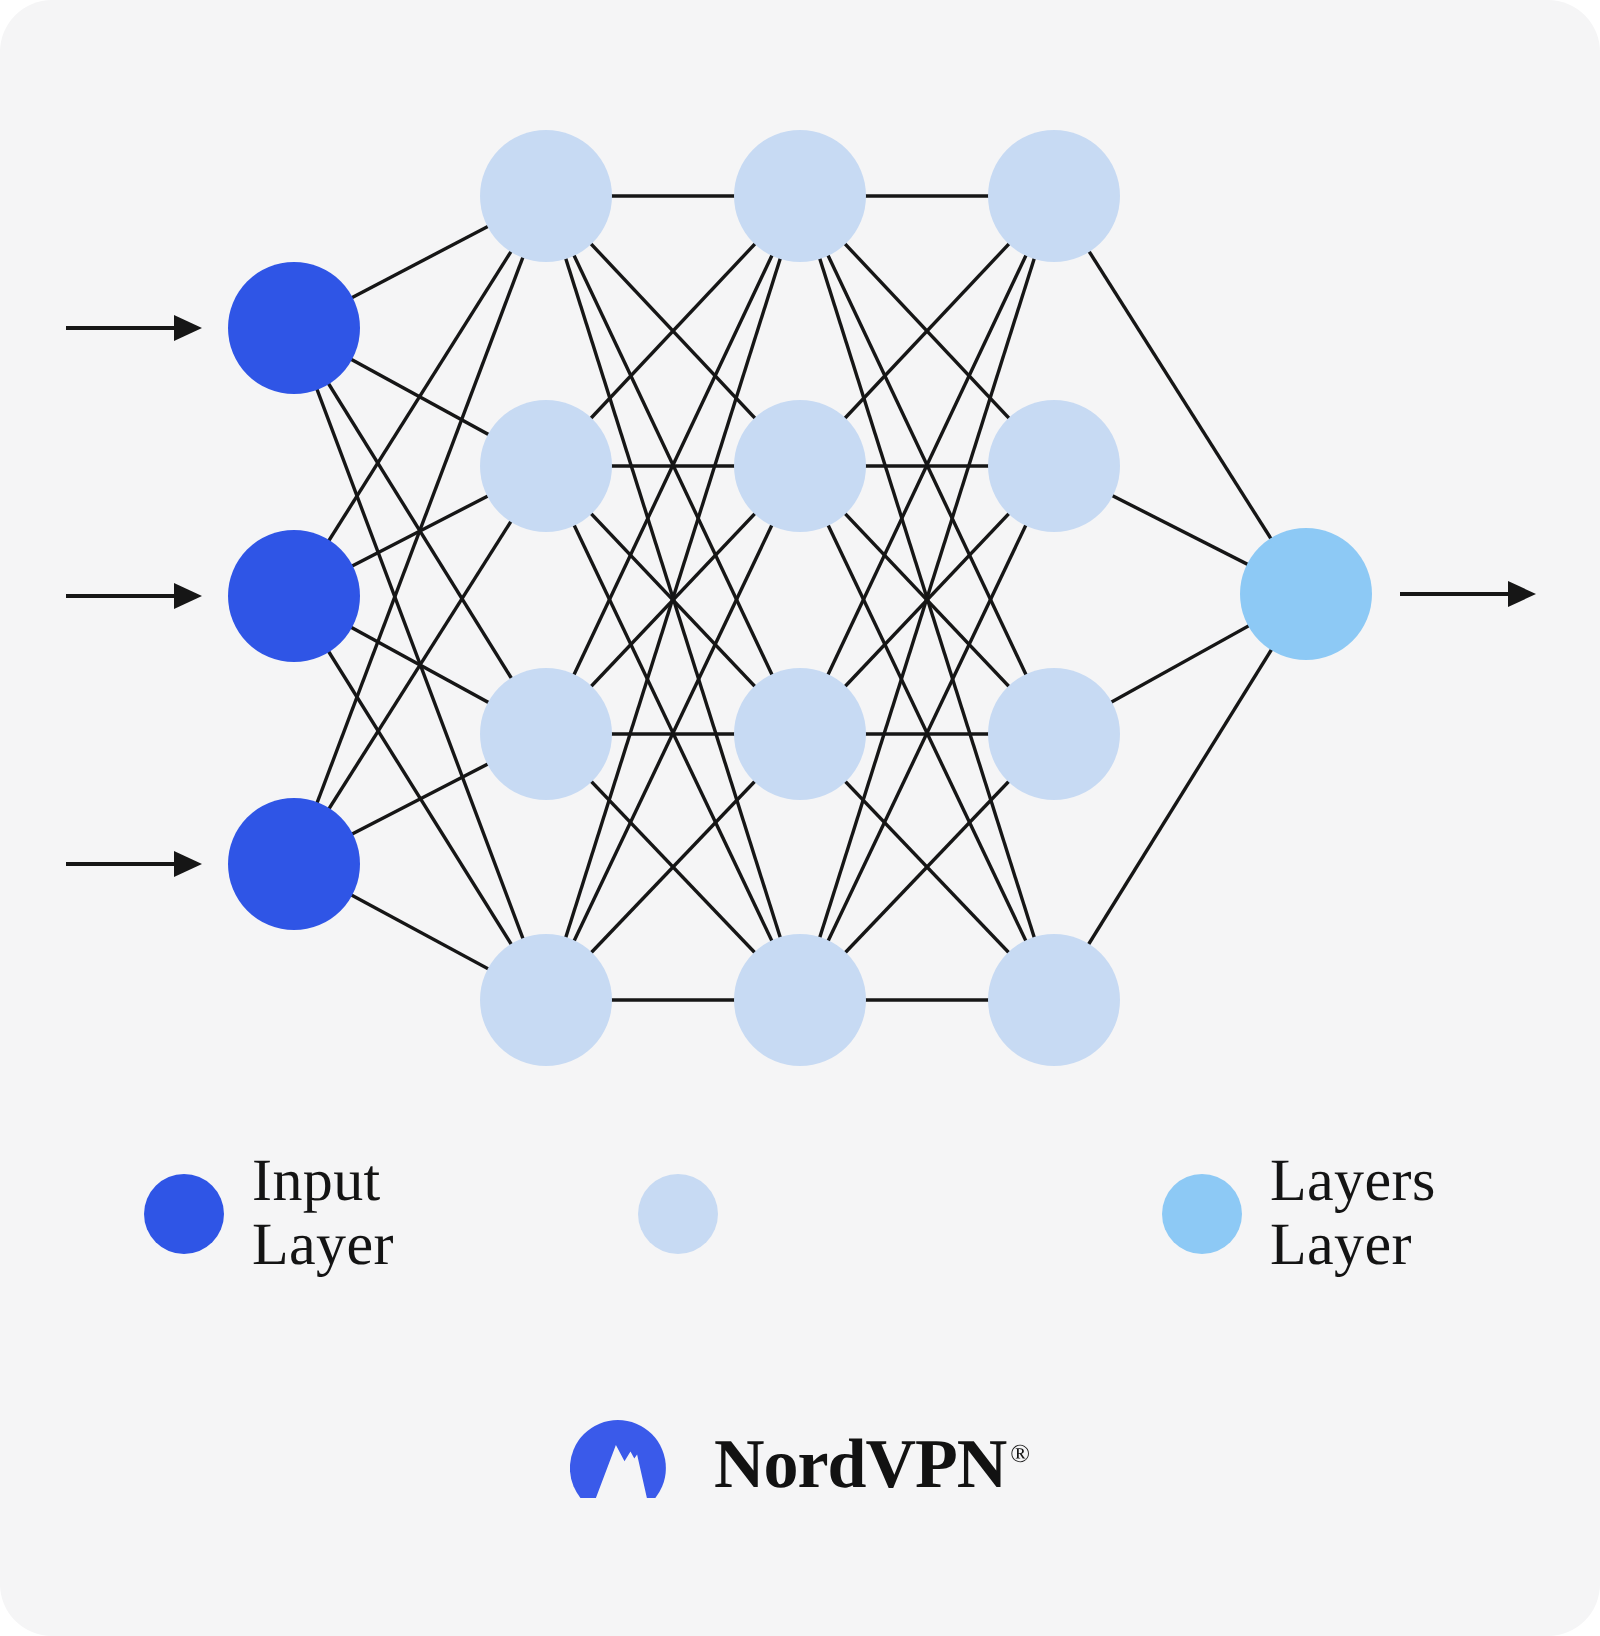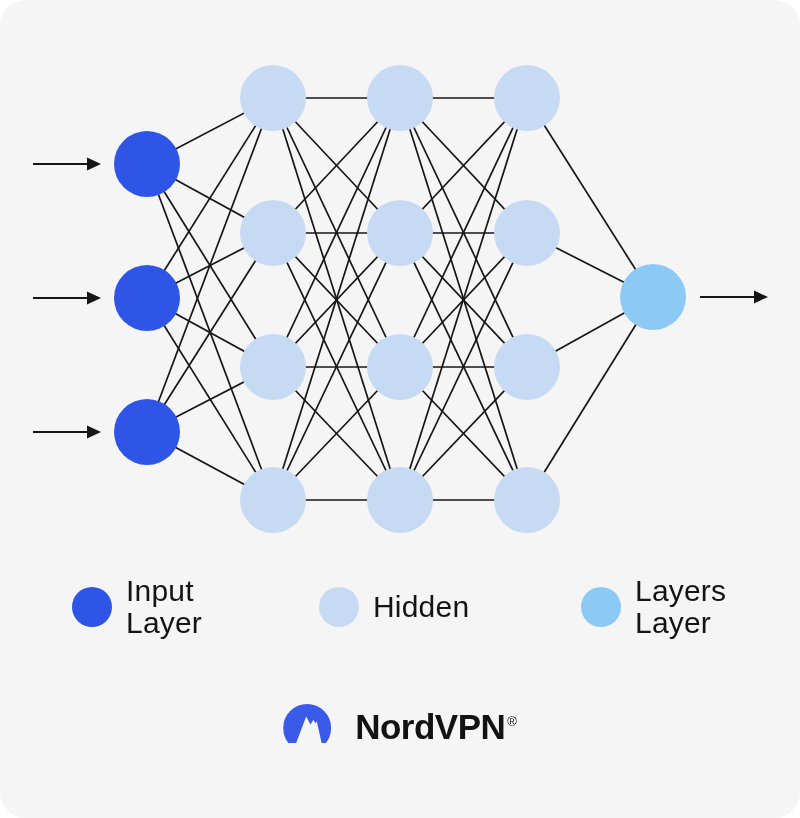--- a/index.html
+++ b/index.html
@@ -4,21 +4,21 @@
 <style>
   html, body { margin: 0; padding: 0; background: #ffffff; }
   * { box-sizing: border-box; }
   .card {
     position: relative;
     width: 800px;
     height: 818px;
     background: #f5f5f6;
     border-radius: 26px;
     overflow: hidden;
-    font-family: Liberation Sans, sans-serif;
+    font-family: Liberation Serif, serif;
   }
   #net-svg { position: absolute; left: 0; top: 0; }
 
   .legend { position: absolute; left: 0; top: 0; width: 100%; height: 0; }
   .legend-item {
     position: absolute;
     display: flex;
     align-items: center;
     gap: 14px;
     height: 64px;
@@ -42,21 +42,21 @@
     transform: translateX(-50%);
     display: flex;
     align-items: center;
     gap: 24px;
   }
   .brand {
     font-size: 35px;
     font-weight: 700;
     color: #121212;
     letter-spacing: -0.5px;
-    line-height: 39px;
+    line-height: 50px;
     white-space: nowrap;
   }
   .brand sup {
     font-size: 13px;
     font-weight: 400;
     vertical-align: super;
     letter-spacing: 0;
     margin-left: 2px;
   }
 </style>
@@ -164,21 +164,21 @@
     <div class="legend-item" style="left:72px; top:575px;">
       <span class="legend-dot" style="background: rgb(47, 85, 230);"></span>
       <span class="legend-label">
         <span>Input</span><br>
         <span>Layer</span>
       </span>
     </div>
     <div class="legend-item" style="left:319px; top:575px;">
       <span class="legend-dot" style="background: rgb(199, 218, 243);"></span>
       <span class="legend-label">
-        <span>Hidden</span><br>
+        <br>
       </span>
     </div>
     <div class="legend-item" style="left:581px; top:575px;">
       <span class="legend-dot" style="background: rgb(141, 201, 245);"></span>
       <span class="legend-label">
         <span>Layers</span><br>
         <span>Layer</span>
       </span>
     </div>
   </div>

